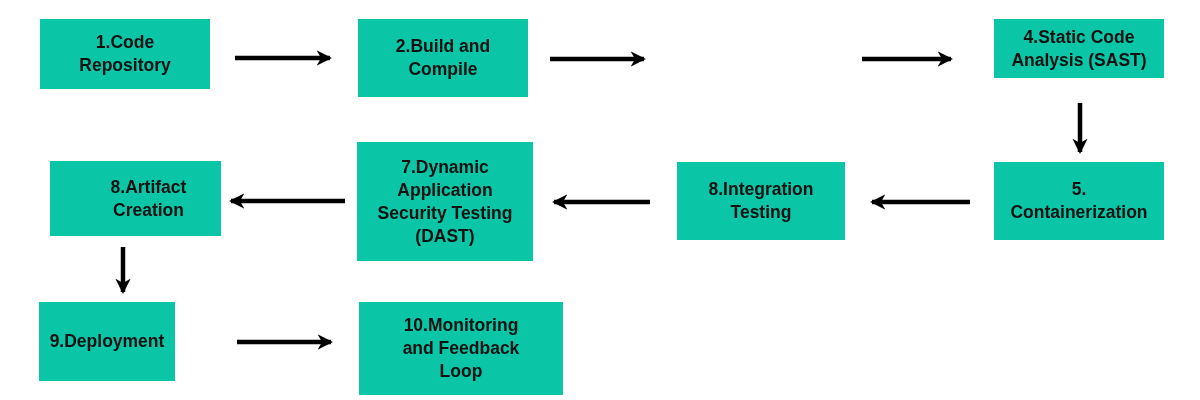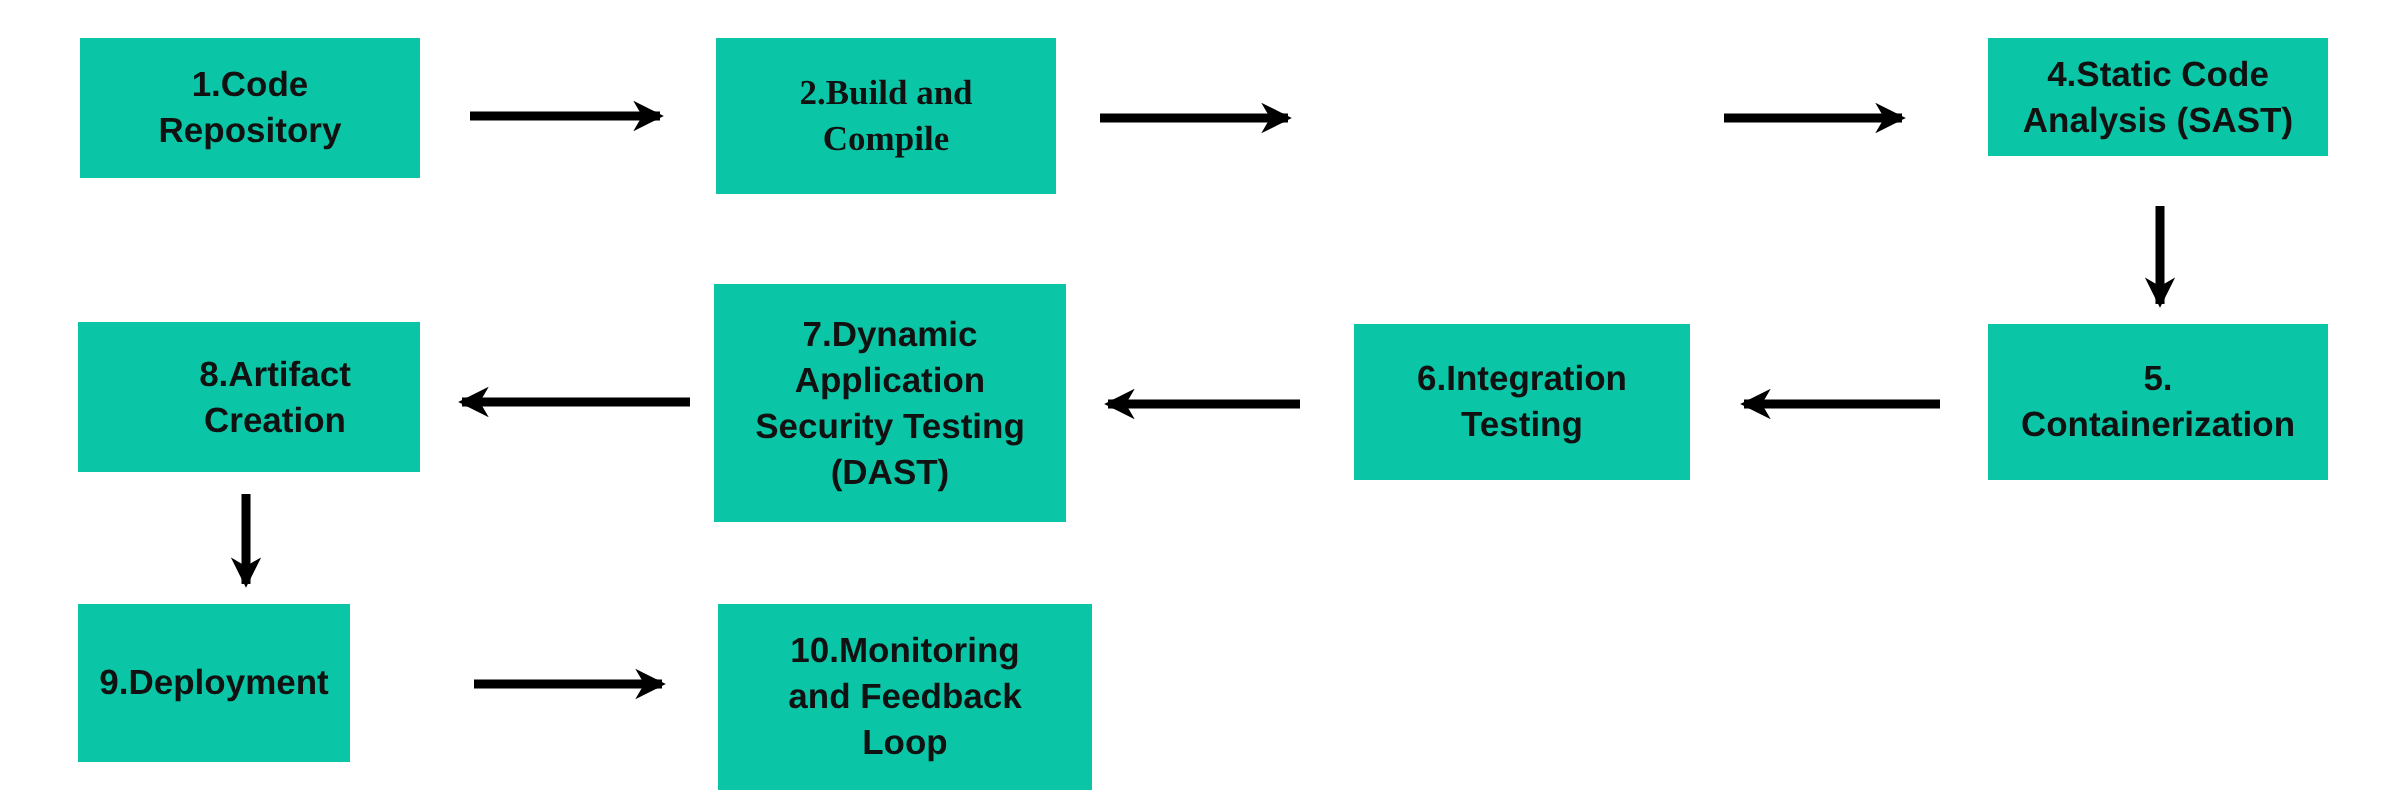--- a/index.html
+++ b/index.html
@@ -68,56 +68,56 @@
     <line x1="345" y1="201" x2="231" y2="201" marker-end="url(#ah)"></line>
     <line x1="123" y1="247" x2="123" y2="292" marker-end="url(#ah)"></line>
     <line x1="237" y1="342" x2="331" y2="342" marker-end="url(#ah)"></line>
   </svg>
 
   <div class="node" style="left:40px; top:19px; width:170px; height:70px;">
     <span class="node-label">1.Code
 Repository</span>
   </div>
 
-  <div class="node" style="left:358px; top:19px; width:170px; height:78px;font-family:Liberation Serif, serif;">
+  <div class="node" style="left:358px; top:19px; width:170px; height:78px;">
     <span class="node-label">2.Build and
 Compile</span>
   </div>
 
 
   <div class="node" style="left:994px; top:19px; width:170px; height:59px;">
     <span class="node-label">4.Static Code
 Analysis (SAST)</span>
   </div>
 
   <div class="node" style="left:994px; top:162px; width:170px; height:78px;">
     <span class="node-label">5.
 Containerization</span>
   </div>
 
   <div class="node" style="left:677px; top:162px; width:168px; height:78px;">
-    <span class="node-label">6.Integration
+    <span class="node-label">8.Integration
 Testing</span>
   </div>
 
   <div class="node" style="left:357px; top:142px; width:176px; height:119px;">
     <span class="node-label">7.Dynamic
 Application
 Security Testing
 (DAST)</span>
   </div>
 
-  <div class="node" style="left:39px; top:161px; width:171px; height:75px;padding-left:32px;">
+  <div class="node" style="left:50px; top:161px; width:171px; height:75px;padding-left:32px;">
     <span class="node-label">8.Artifact
 Creation</span>
   </div>
 
   <div class="node" style="left:39px; top:302px; width:136px; height:79px;">
     <span class="node-label">9.Deployment</span>
   </div>
 
-  <div class="node" style="left:359px; top:302px; width:187px; height:93px;">
+  <div class="node" style="left:359px; top:302px; width:204px; height:93px;">
     <span class="node-label">10.Monitoring
 and Feedback
 Loop</span>
   </div>
 
 </div>
 
 </body></html>

